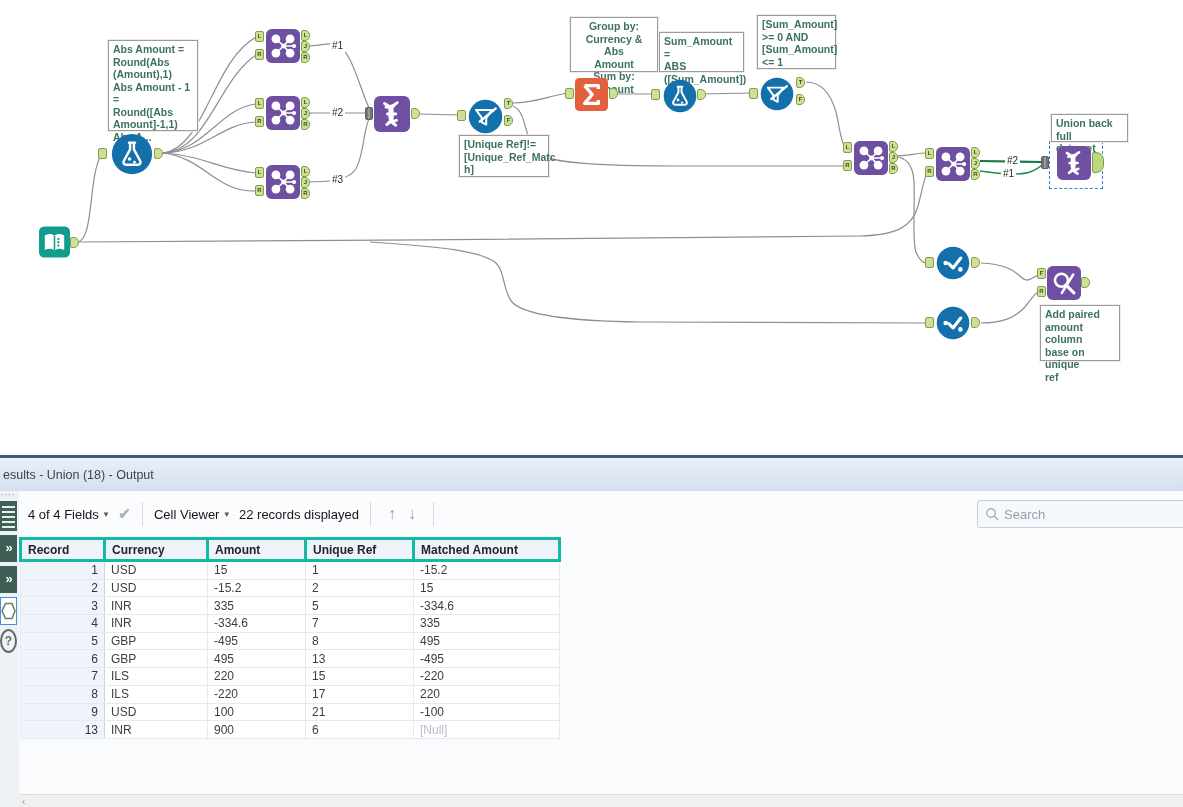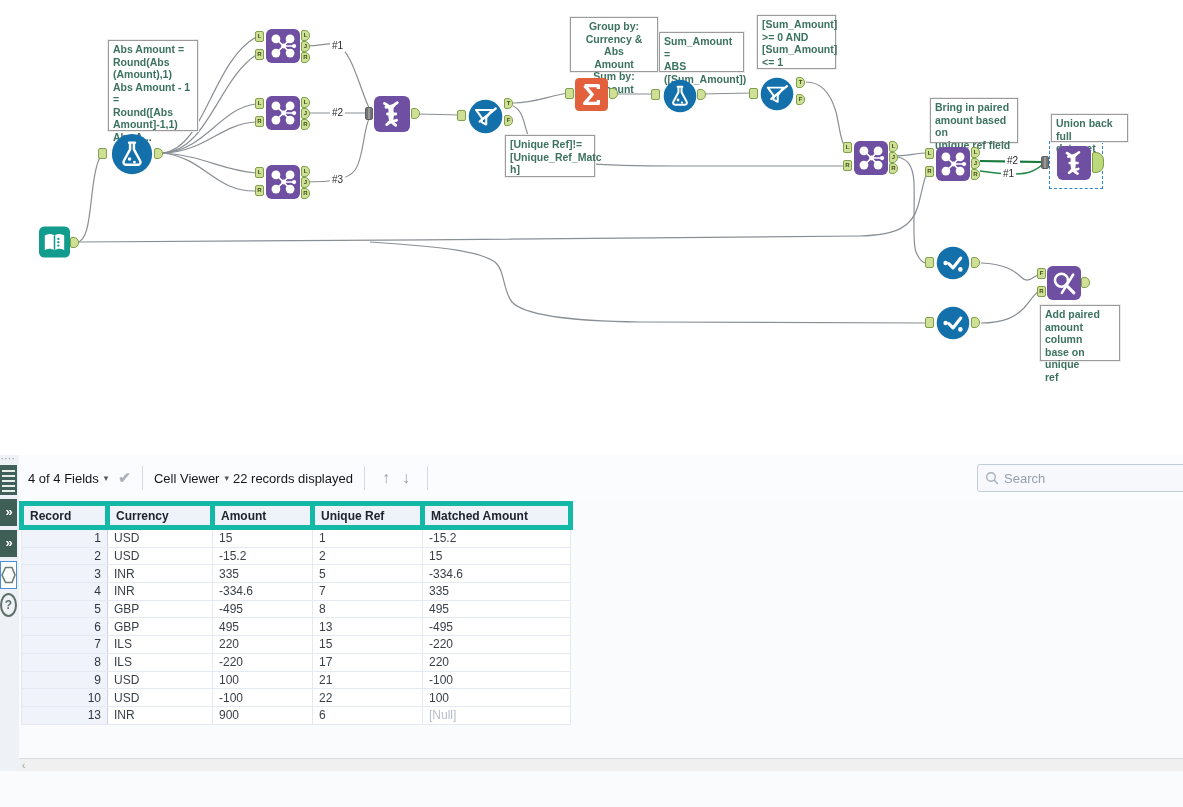--- a/index.html
+++ b/index.html
@@ -51,21 +51,21 @@
   .caret{color:#555;font-size:9px;margin-left:5px;}
   .tb-check{color:#acb2ba;font-size:15px;font-weight:700;margin-left:10px;}
   .tb-sep{width:1px;height:24px;background:#d5dae2;margin:0 11px;}
   .tb-arrow{color:#99a1ac;font-size:16px;margin:0 6px;}
   #searchbox{margin-left:auto;margin-right:-8px;width:212px;height:26px;border:1px solid #c3cdd9;
              border-radius:3px;background:#f6f8fb;display:flex;align-items:center;}
   #searchbox svg{margin:0 5px 0 7px;}
   #search-ph{color:#97a0ae;font-size:13px;}
   #grid-area{flex:1;overflow:hidden;background:#fafbfd;}
   table{border-collapse:collapse;table-layout:fixed;font:400 12px "Liberation Sans",sans-serif;}
-  th{background:#eef2f9;font-weight:700;color:#20242c;border:5px solid #14b8a6;
+  th{background:#eef2f9;font-weight:700;color:#20242c;border:3px solid #14b8a6;
      text-align:left;padding:1px 6px;height:17px;overflow:hidden;}
   td{border:1px solid #e4e9f2;padding:0 6px;height:16.7px;color:#3a3e45;background:#fff;overflow:hidden;}
   td.record{background:#f0f4fa;text-align:right;color:#2c3744;border-right:1px solid #c9d4e6;}
   td.null{color:#b7bdc9;}
   #hscroll{height:12px;background:#f0f0f0;border-top:1px solid #dcdcdc;
            display:flex;align-items:center;color:#9a9a9a;font-size:10px;padding-left:3px;}
 </style>
 </head>
 <body>
 
@@ -282,26 +282,23 @@
 Currency &amp; Abs
 Amount
 Sum by: Amount</div>
   <div class="comment" style="left:659px;top:32px;width:85px;height:40px;">Sum_Amount =
 ABS
 ([Sum_Amount])</div>
   <div class="comment" style="left:757px;top:15px;width:79px;height:54px;">[Sum_Amount]
 &gt;= 0 AND
 [Sum_Amount]
 &lt;= 1</div>
-  <div class="comment" style="left:459px;top:135px;width:90px;height:42px;margin-left:46px;">[Unique Ref]!=
+  <div class="comment" style="left:459px;top:135px;width:90px;height:42px;">[Unique Ref]!=
 [Unique_Ref_Matc
 h]</div>
-  <div class="comment" style="left:930px;top:98px;width:88px;height:45px;">Bring in paired
-amount based on
-unique ref field</div>
   <div class="comment" style="left:1051px;top:114px;width:77px;height:28px;">Union back full
 data set</div>
   <div class="comment" style="left:1040px;top:305px;width:80px;height:56px;">Add paired
 amount column
 base on unique
 ref</div>
 
   <div class="conn-label" style="left:330px;top:40px;">#1</div>
   <div class="conn-label" style="left:330px;top:107px;">#2</div>
   <div class="conn-label" style="left:330px;top:174px;">#3</div>
@@ -352,20 +349,23 @@
     <span class="anchor in" style="left: 925px; top: 257px;"></span>
     <span class="anchor out" style="left: 971px; top: 257px;"></span>
     <span class="anchor in" style="left: 925px; top: 317px;"></span>
     <span class="anchor out" style="left: 971px; top: 317px;"></span>
     <span class="anchor in" style="left: 1037px; top: 268px;">F</span>
     <span class="anchor in" style="left: 1037px; top: 286px;">R</span>
     <span class="anchor out" style="left: 1081px; top: 277px;"></span>
   </div>
 
 <div id="panel">
+  <div id="panel-title">
+    <span>esults - Union (18) - Output</span>
+  </div>
   <div id="panel-body">
     <div id="left-strip">
       <div class="strip-dots">····</div>
       <div class="strip-btn rows-icon"></div>
       <div class="strip-btn chev-btn">»</div>
       <div class="strip-btn chev-btn">»</div>
       <div class="strip-btn hex-btn">
         <svg width="15" height="20" viewBox="0 0 15 20">
           <polygon points="1,10 4.5,2.5 11,2.5 14,10 11,17.5 4.5,17.5" fill="#fff" stroke="#6c7d76" stroke-width="1.6"></polygon>
         </svg>
@@ -373,21 +373,21 @@
       <div class="strip-btn q-btn">?</div>
     </div>
     <div id="main">
       <div id="toolbar">
         <span class="tb-label">4 of 4 Fields</span>
         <span class="caret">▾</span>
         <span class="tb-check">✔</span>
         <span class="tb-sep"></span>
         <span class="tb-label" style="margin-left:0;">Cell Viewer</span>
         <span class="caret">▾</span>
-        <span class="tb-label" style="margin-left:4px;">22 records displayed</span>
+        <span class="tb-label" style="margin-left:10px;">22 records displayed</span>
         <span class="tb-sep"></span>
         <span class="tb-arrow">↑</span>
         <span class="tb-arrow">↓</span>
         <span class="tb-sep"></span>
         <div id="searchbox">
           <svg width="14" height="14" viewBox="0 0 14 14">
             <circle cx="6" cy="6" r="4.3" fill="none" stroke="#a7b0bd" stroke-width="1.4"></circle>
             <path d="M9.3,9.3 L12.5,12.5" stroke="#a7b0bd" stroke-width="1.4" stroke-linecap="round"></path>
           </svg>
           <span id="search-ph">Search</span>
@@ -462,27 +462,20 @@
                 <td>220</td>
               </tr>
               <tr>
                 <td class="record">9</td>
                 <td>USD</td>
                 <td>100</td>
                 <td>21</td>
                 <td>-100</td>
               </tr>
               <tr>
-                <td class="record">10</td>
-                <td>USD</td>
-                <td>-100</td>
-                <td>22</td>
-                <td>100</td>
-              </tr>
-              <tr>
                 <td class="record">13</td>
                 <td>INR</td>
                 <td>900</td>
                 <td>6</td>
                 <td class="null">[Null]</td>
               </tr>
             </tbody>
         </table>
       </div>
       <div id="hscroll">

